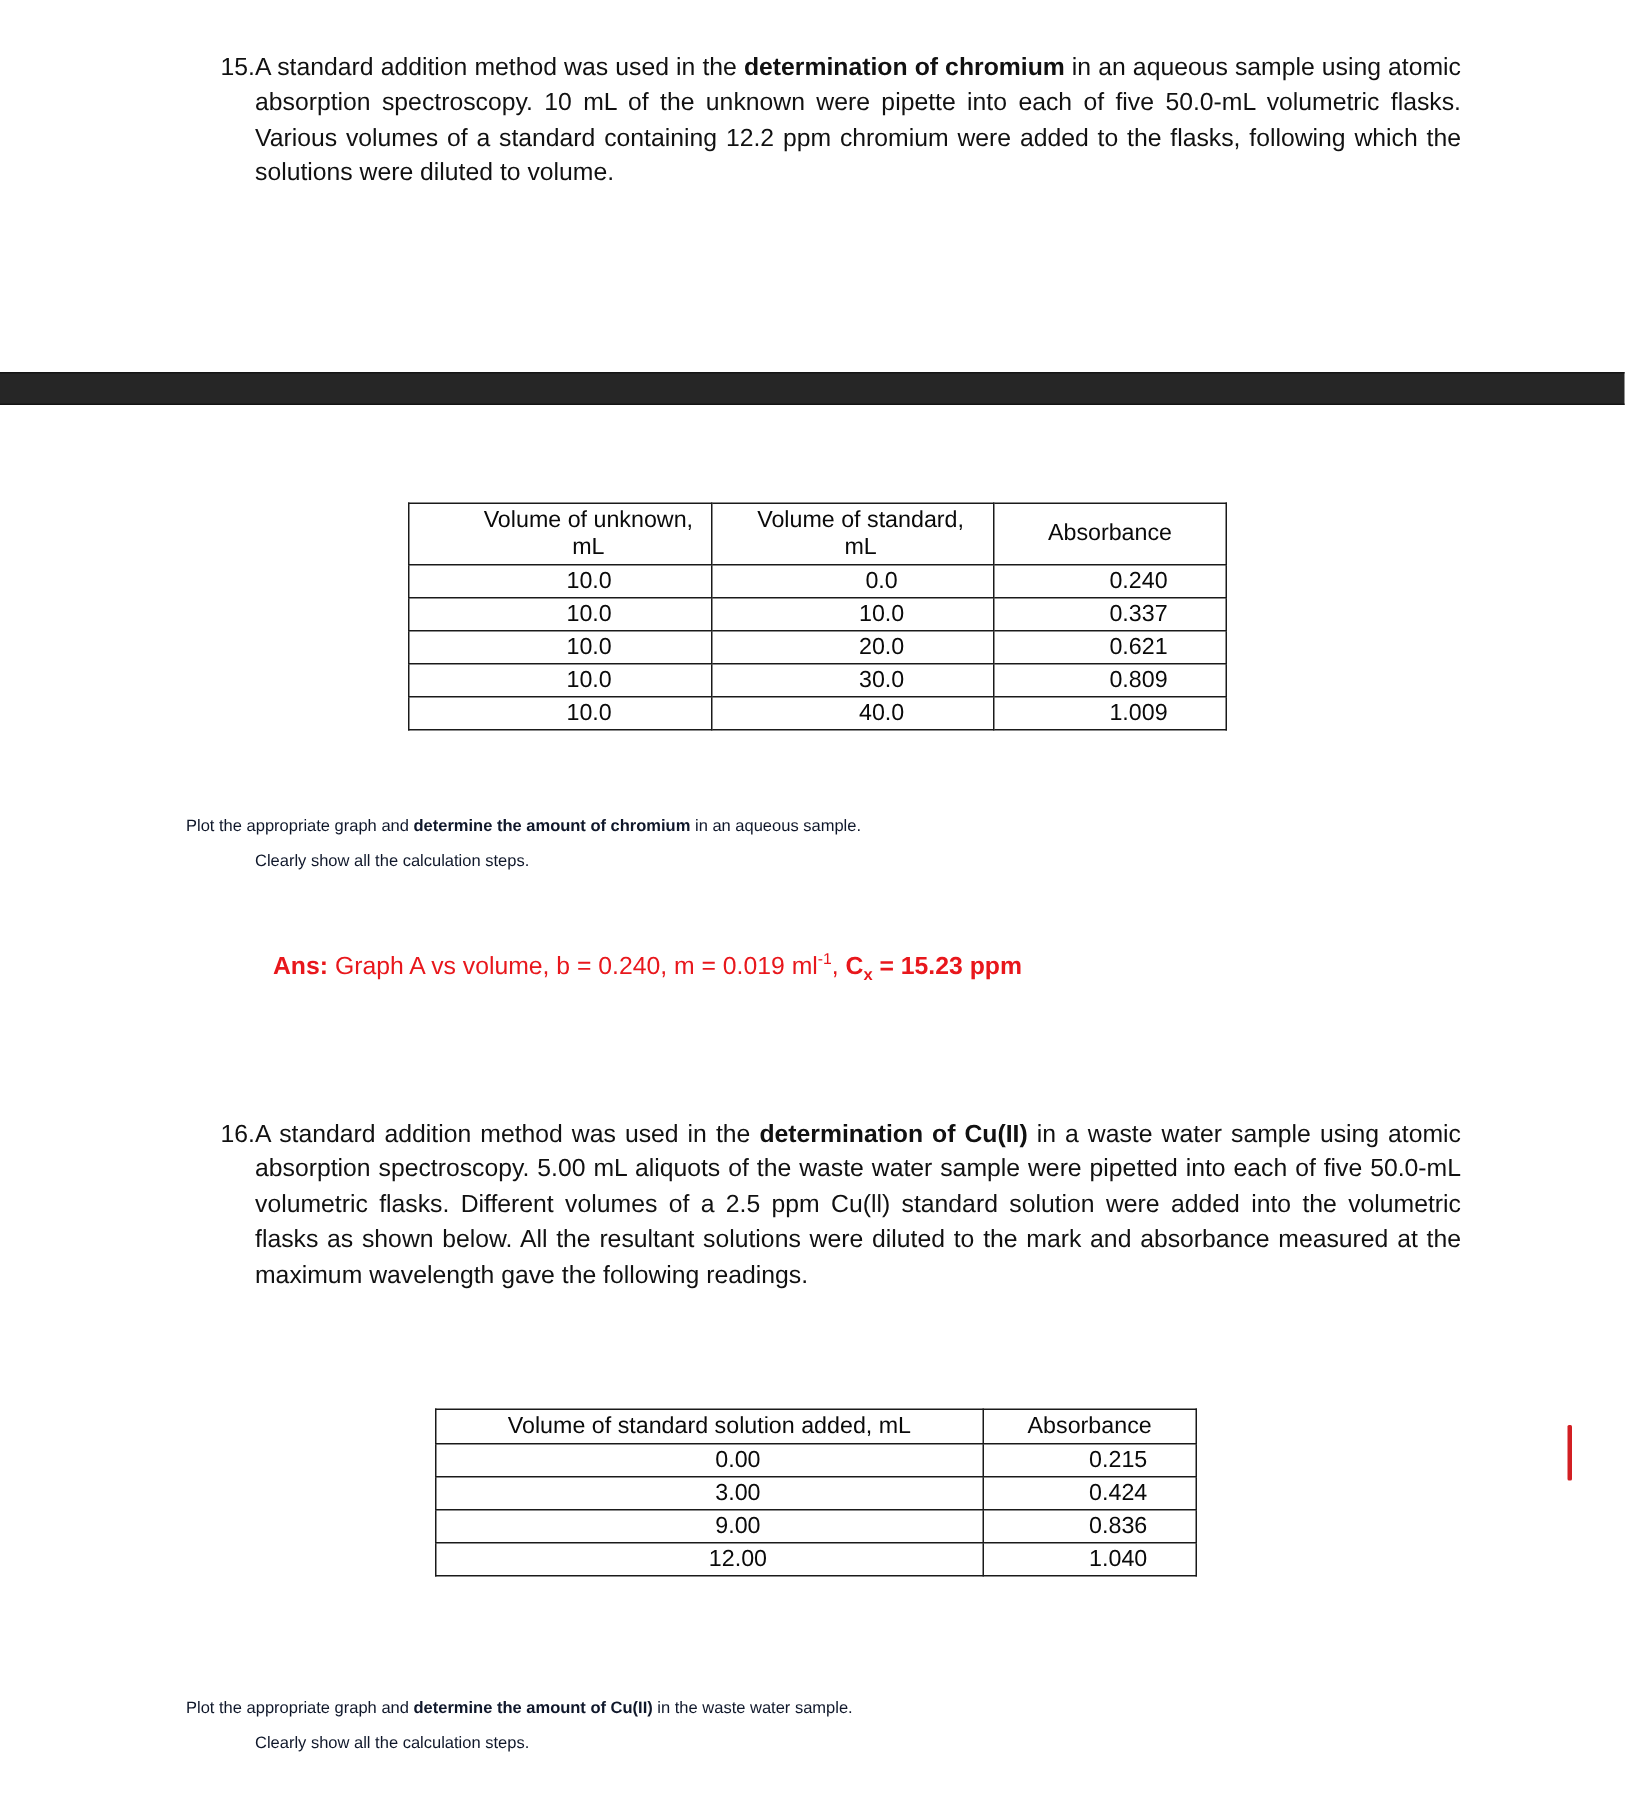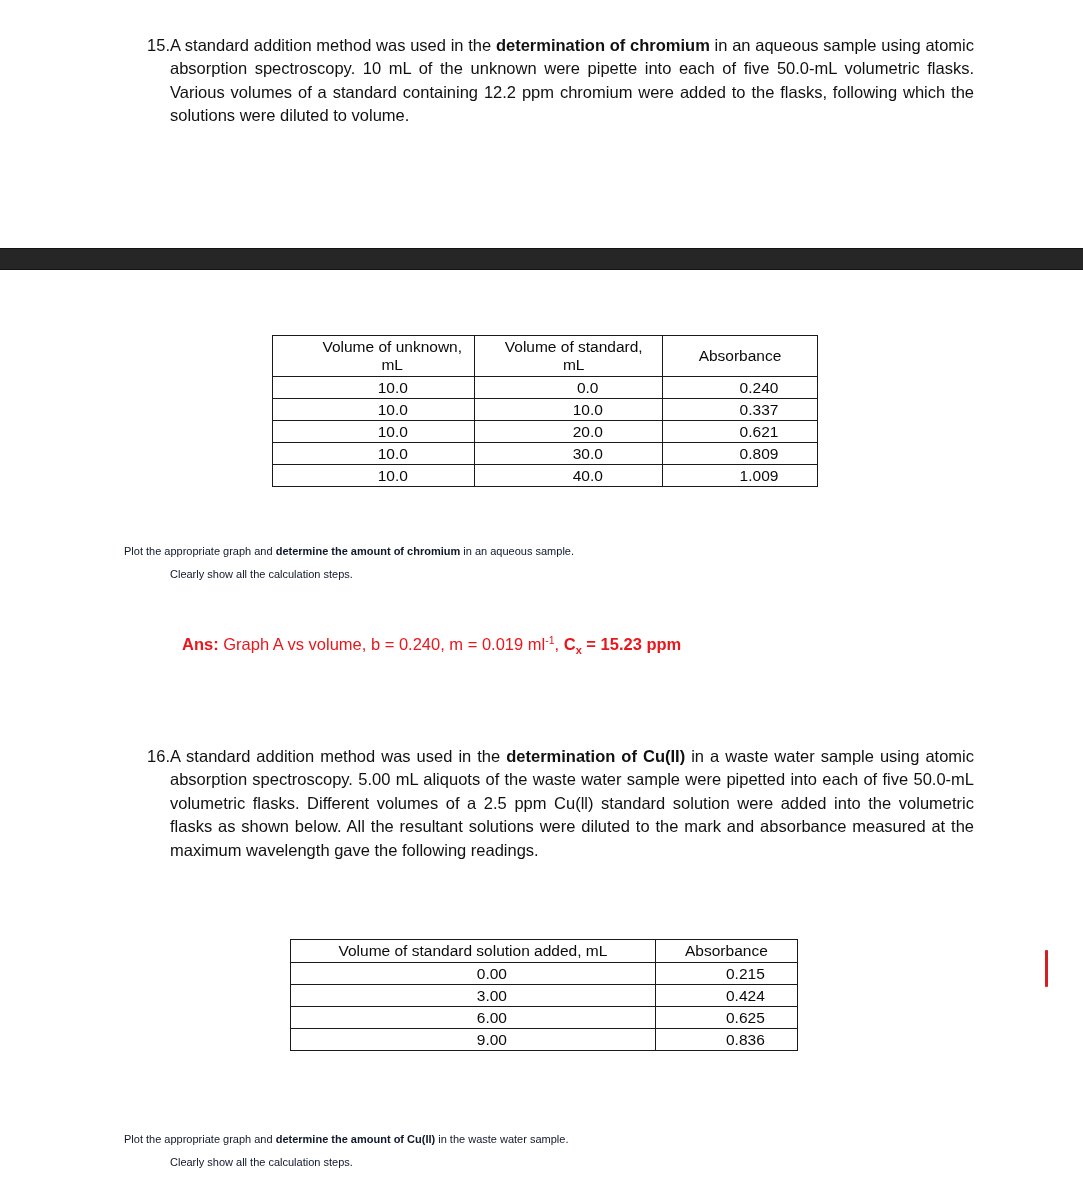--- a/index.html
+++ b/index.html
@@ -195,26 +195,26 @@
     <tbody>
       <tr>
         <td>0.00</td>
         <td>0.215</td>
       </tr>
       <tr>
         <td>3.00</td>
         <td>0.424</td>
       </tr>
       <tr>
-        <td>6.00</td>
-        <td>0.625</td>
-      </tr>
-      <tr>
         <td>9.00</td>
         <td>0.836</td>
+      </tr>
+      <tr>
+        <td>12.00</td>
+        <td>1.040</td>
       </tr>
     </tbody>
   </table>
 
   <div class="red-caret" style="left:1045px; top:950px; height:37px;"></div>
 
   <div class="instruction" style="left:124px; top:1128px; width:850px;">
     <span>Plot the appropriate graph and </span><b>determine the amount of Cu(II)</b><span> in the waste water sample.</span>
     <span class="ind">Clearly show all the calculation steps.</span>
   </div>

